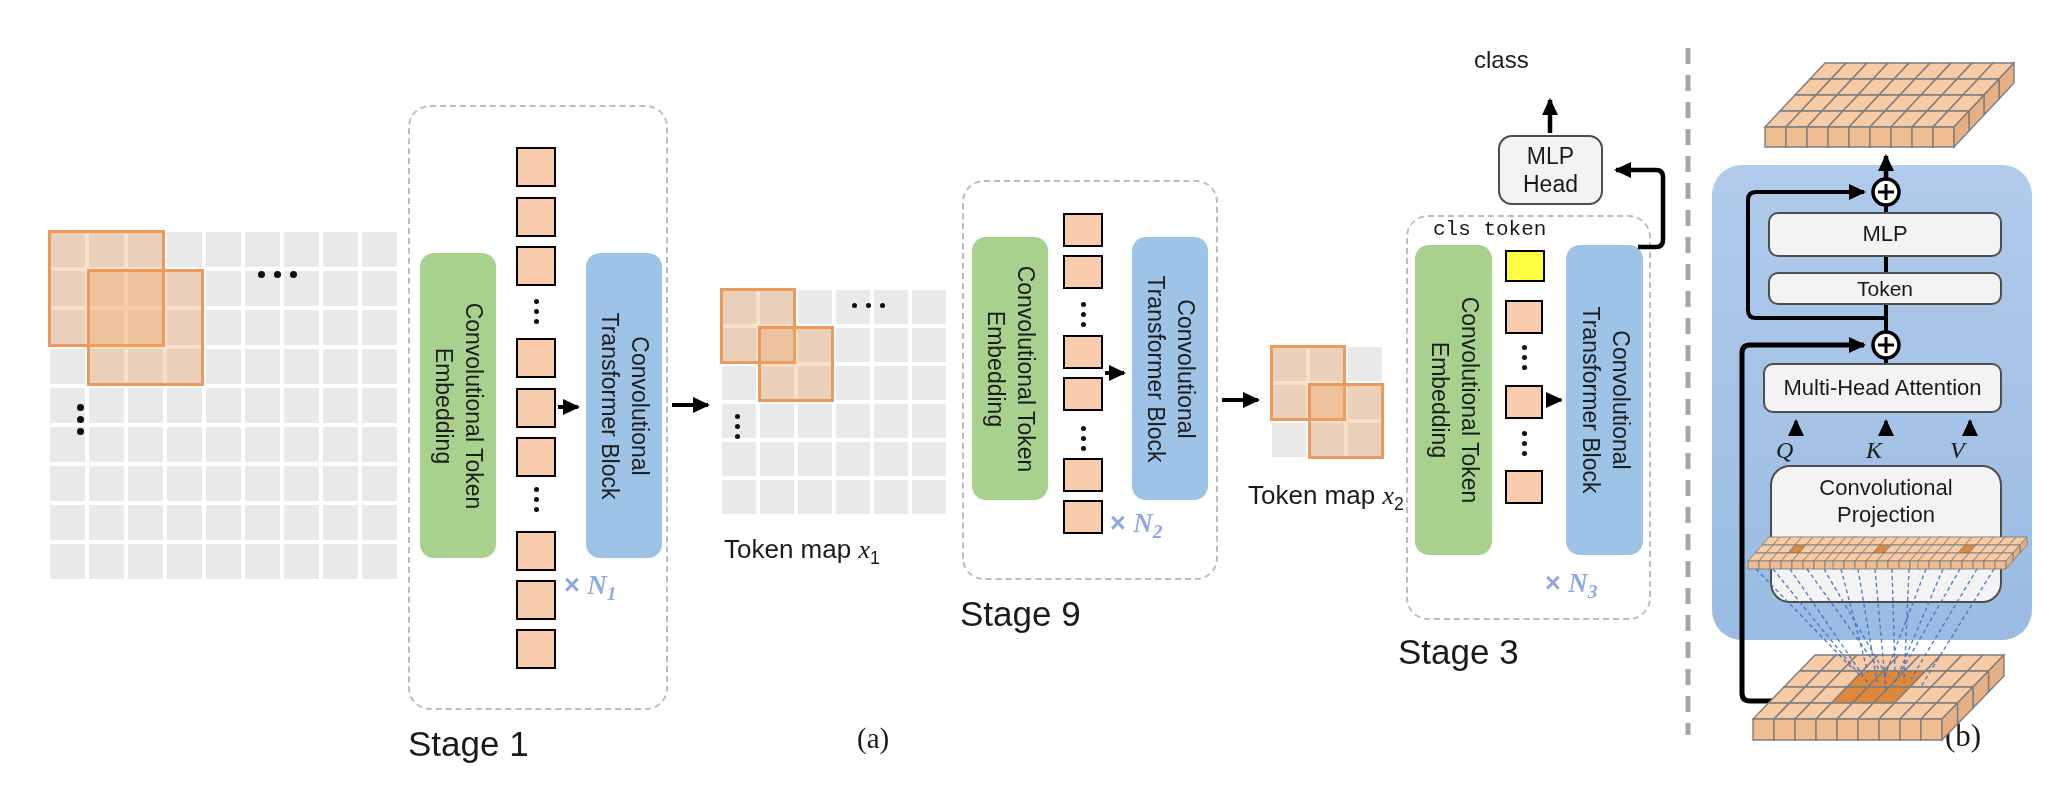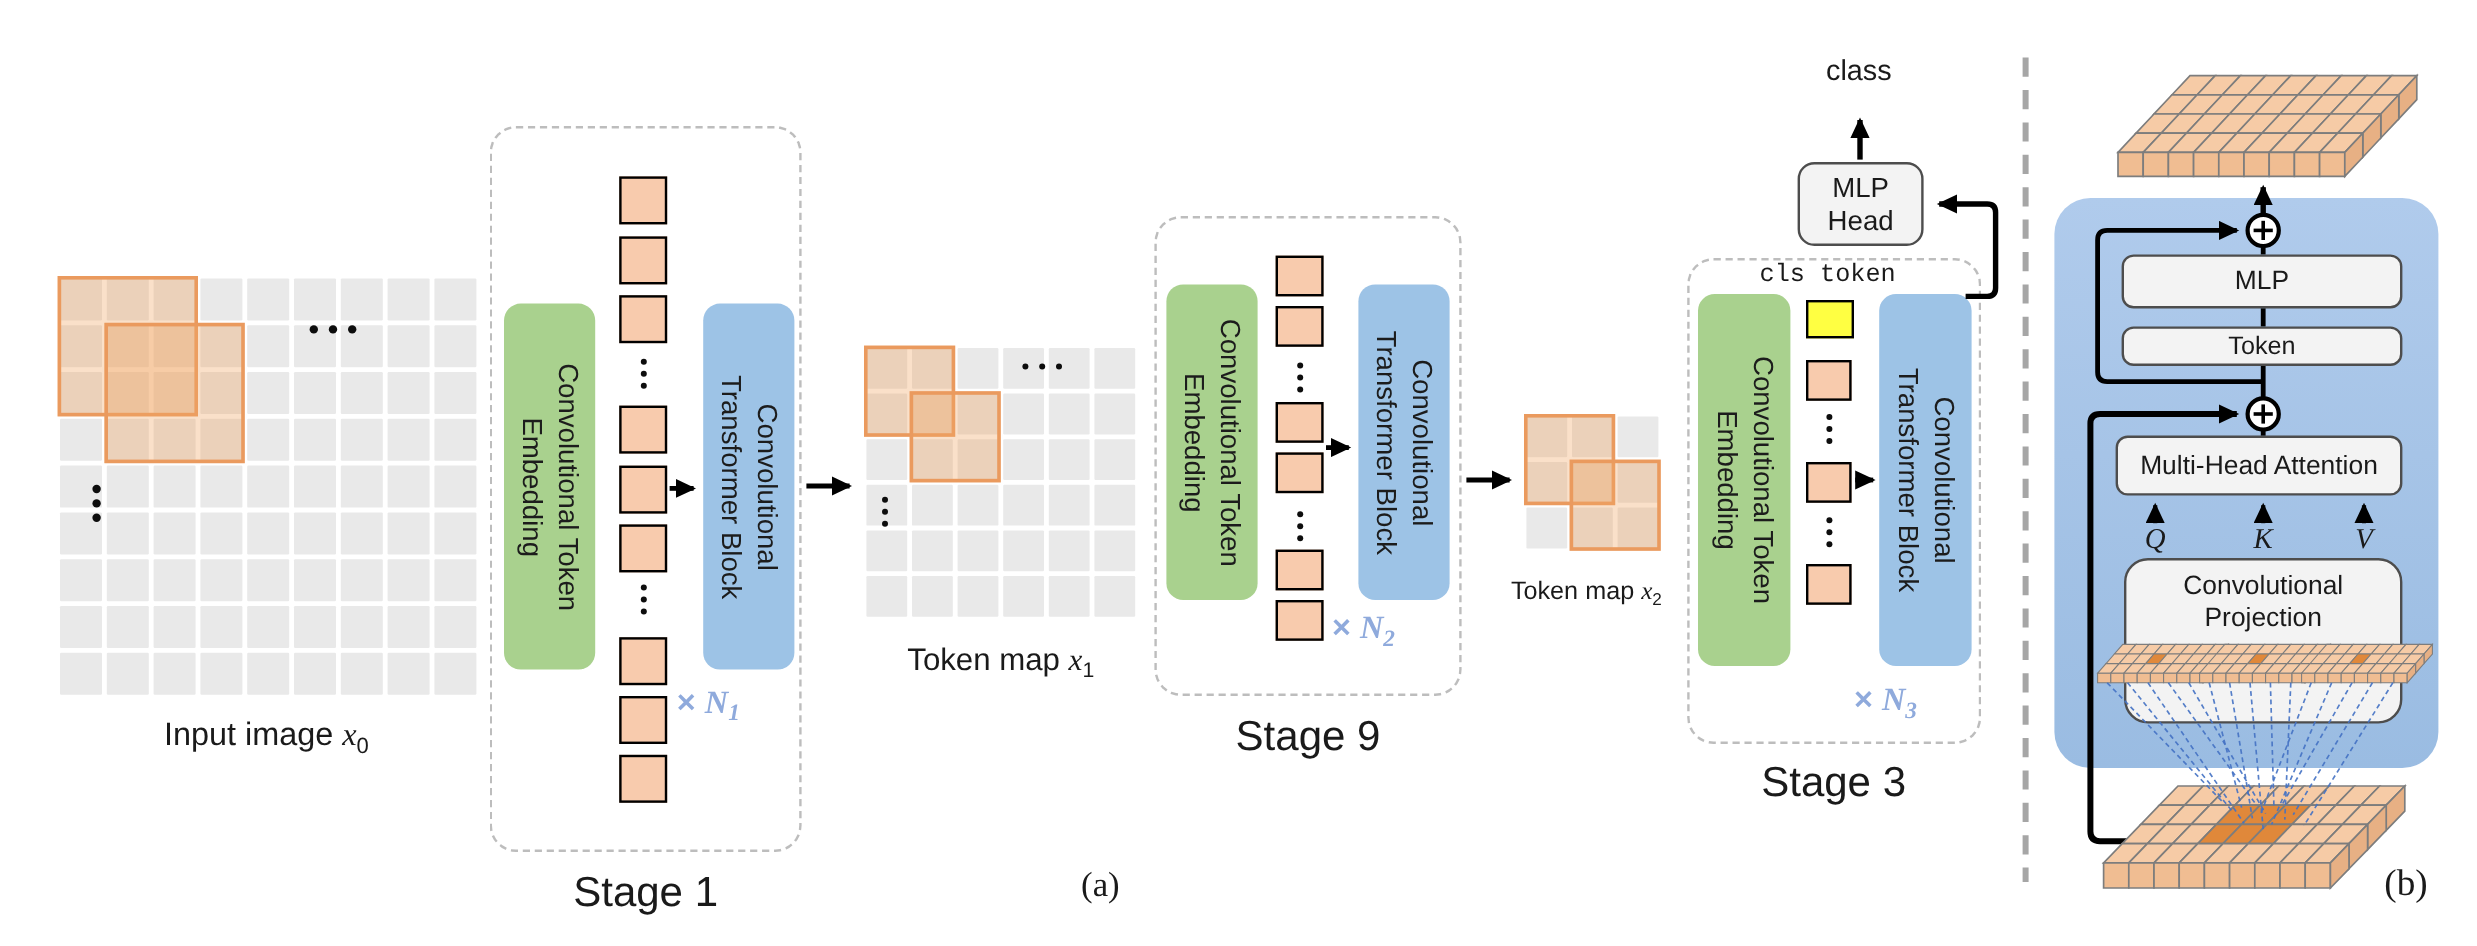--- a/index.html
+++ b/index.html
@@ -22,21 +22,21 @@
   
   .tok{position:absolute;background:var(--token-orange);border:2.5px solid #000;box-sizing:border-box;}
   .tok.yellow{background:var(--cls-yellow);}
   
   .dots{position:absolute;display:flex;align-items:center;justify-content:center;}
   .dots.h{flex-direction:row;gap:9px;}
   .dots.v{flex-direction:column;gap:5px;}
   .dots .dot{width:7px;height:7px;border-radius:50%;background:#0d0d0d;}
   .dots.small .dot{width:5px;height:5px;}
   
-  .lbl{position:absolute;text-align:center;}
+  .lbl{position:absolute;}
   .caption{font-family:"Liberation Serif",serif;font-size:29px;}
   .mvar{font-family:"Liberation Serif",serif;font-style:italic;}
   .lbl sub{font-size:0.68em;}
   .repeat{position:absolute;color:var(--repeat-blue);font-size:27px;font-weight:bold;}
   .repeat .nvar{font-family:"Liberation Serif",serif;font-style:italic;font-weight:bold;}
   .repeat sub{font-size:0.72em;font-family:"Liberation Serif",serif;font-style:italic;}
   
   .opbox{position:absolute;background:var(--box-gray);border:2.5px solid #4d4d4d;border-radius:10px;
          box-sizing:border-box;display:flex;flex-direction:column;align-items:center;justify-content:center;
          font-size:22px;line-height:1.22;text-align:center;}
@@ -139,23 +139,20 @@
   <div class="dots h" style="left:250px;top:268px;width:54px;height:12px;">
       <div class="dot"></div>
       <div class="dot"></div>
       <div class="dot"></div>
     </div>
   <div class="dots v" style="left:74px;top:392px;width:12px;height:54px;">
       <div class="dot"></div>
       <div class="dot"></div>
       <div class="dot"></div>
     </div>
-  <div class="lbl" style="left:72px;top:597px;width:300px;font-size:27px;">
-    <span>Input image </span><span class="mvar">x</span><sub>0</sub>
-  </div>
 
   <div class="stagebox" style="left:408px;top:105px;width:260px;height:605px;"></div>
   <div class="vblock green" style="left:420px;top:253px;width:76px;height:305px;">
     <div class="rot" style="width:290px;">
       <span>Convolutional Token</span><br>
       <span>Embedding</span>
     </div>
   </div>
   <div class="vblock blue" style="left:586px;top:253px;width:76px;height:305px;">
     <div class="rot" style="width:290px;">
@@ -250,21 +247,21 @@
       <div class="cell"></div>
       <div class="cell"></div>
       <div class="cell"></div>
       <div class="cell"></div>
       <div class="cell"></div>
       <div class="cell"></div>
       <div class="cell"></div>
     </div>
   <div class="patch" style="left:1270px;top:345px;width:76px;height:76px;"></div>
   <div class="patch" style="left:1308px;top:383px;width:76px;height:76px;"></div>
-  <div class="lbl" style="left:1212px;top:480px;width:220px;font-size:21px;">
+  <div class="lbl" style="left:1248px;top:480px;width:220px;font-size:26px;">
     <span>Token map </span><span class="mvar">x</span><sub>2</sub>
   </div>
 
   <div class="stagebox" style="left:1406px;top:215px;width:245px;height:405px;"></div>
   <div class="lbl" style="left:1433px;top:218px;width:180px;font-size:21px;font-family:Liberation Mono, monospace;">
     <span>cls token</span>
   </div>
   <div class="vblock green" style="left:1415px;top:245px;width:77px;height:310px;">
     <div class="rot" style="width:295px;">
       <span>Convolutional Token</span><br>

